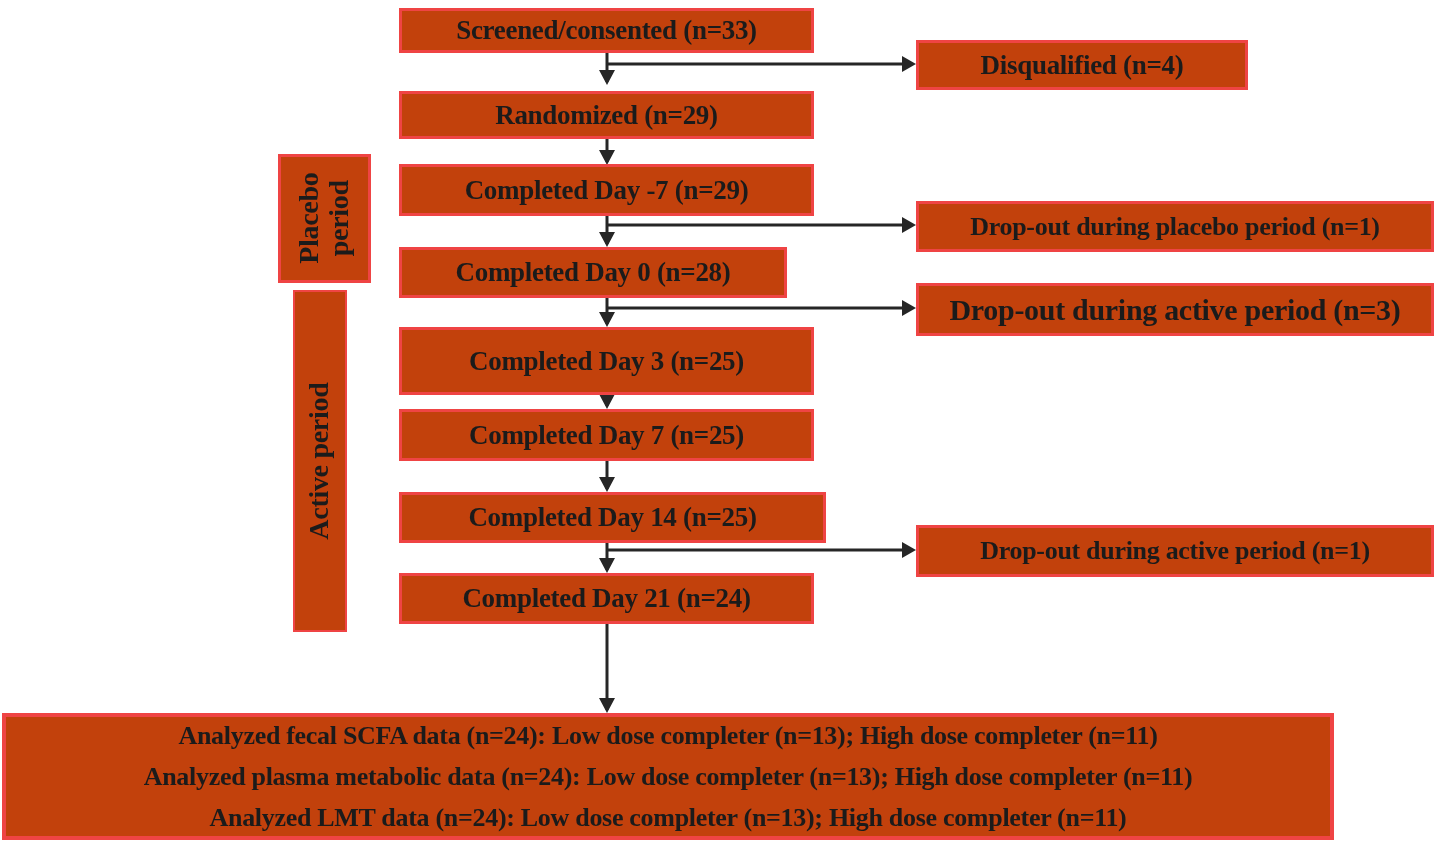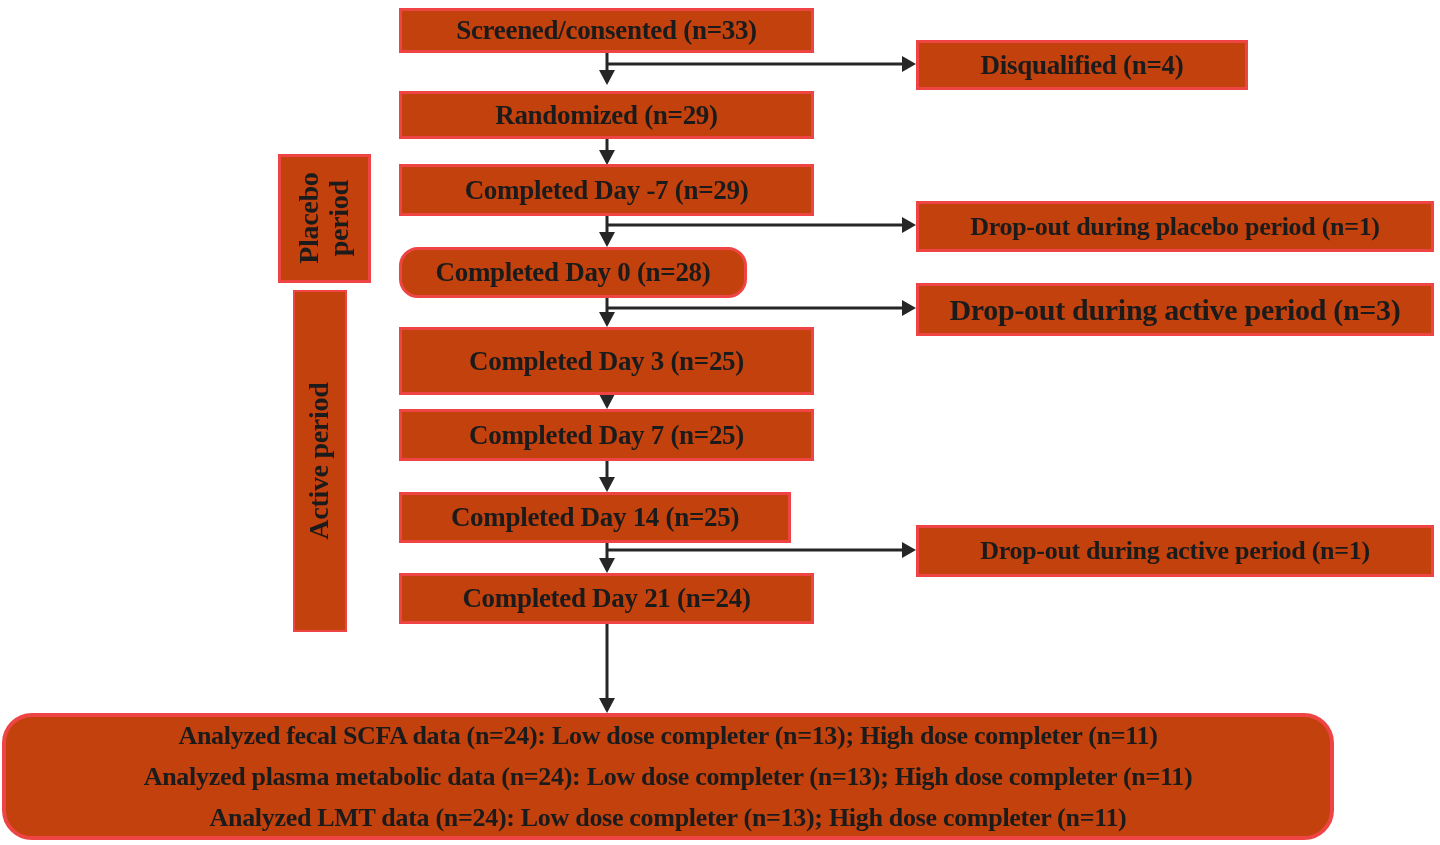--- a/index.html
+++ b/index.html
@@ -28,24 +28,24 @@
     letter-spacing: -0.3px;
     line-height: 1.05;
     z-index: 2;
     font-family: Liberation Serif, serif;
   }
 
   
   .b-screened   { left: 399px; top: 8px;   width: 415px; height: 45px; }
   .b-randomized { left: 399px; top: 85px;  width: 415px; height: 48px; margin-top: 6px; }
   .b-day-7      { left: 399px; top: 164px; width: 415px; height: 52px; }
-  .b-day0       { left: 399px; top: 247px; width: 348px; height: 51px; border-radius: 19px; }
+  .b-day0       { left: 399px; top: 247px; width: 388px; height: 51px; }
   .b-day3       { left: 399px; top: 327px; width: 415px; height: 68px; }
   .b-day7       { left: 399px; top: 409px; width: 415px; height: 52px; }
-  .b-day14      { left: 399px; top: 492px; width: 392px; height: 51px; }
+  .b-day14      { left: 399px; top: 492px; width: 427px; height: 51px; }
   .b-day21      { left: 399px; top: 573px; width: 415px; height: 51px; }
 
   
   .b-disqualified { left: 916px; top: 40px;  width: 332px; height: 50px; }
   .b-drop1        { left: 916px; top: 201px; width: 518px; height: 51px; font-size: 26px; text-align: right; }
   .b-drop2        { left: 916px; top: 283px; width: 518px; height: 53px; font-size: 30px; }
   .b-drop3        { left: 916px; top: 525px; width: 518px; height: 52px; font-size: 26px; }
 
   
   .b-placebo { left: 278px; top: 154px; width: 93px;  height: 129px; }
@@ -61,21 +61,20 @@
   }
 
   
   .b-analysis {
     left: 2px; top: 713px; width: 1332px; height: 127px;
     border-width: 4px;
     flex-direction: column;
     font-size: 26px;
     line-height: 41px;
     letter-spacing: -0.3px;
-    border-radius: 30px;
   }
 
   svg.connectors {
     position: absolute;
     left: 0; top: 0;
     width: 1440px; height: 845px;
     z-index: 1;
     pointer-events: none;
   }
   svg.connectors line { stroke: #262626; stroke-width: 3; }

